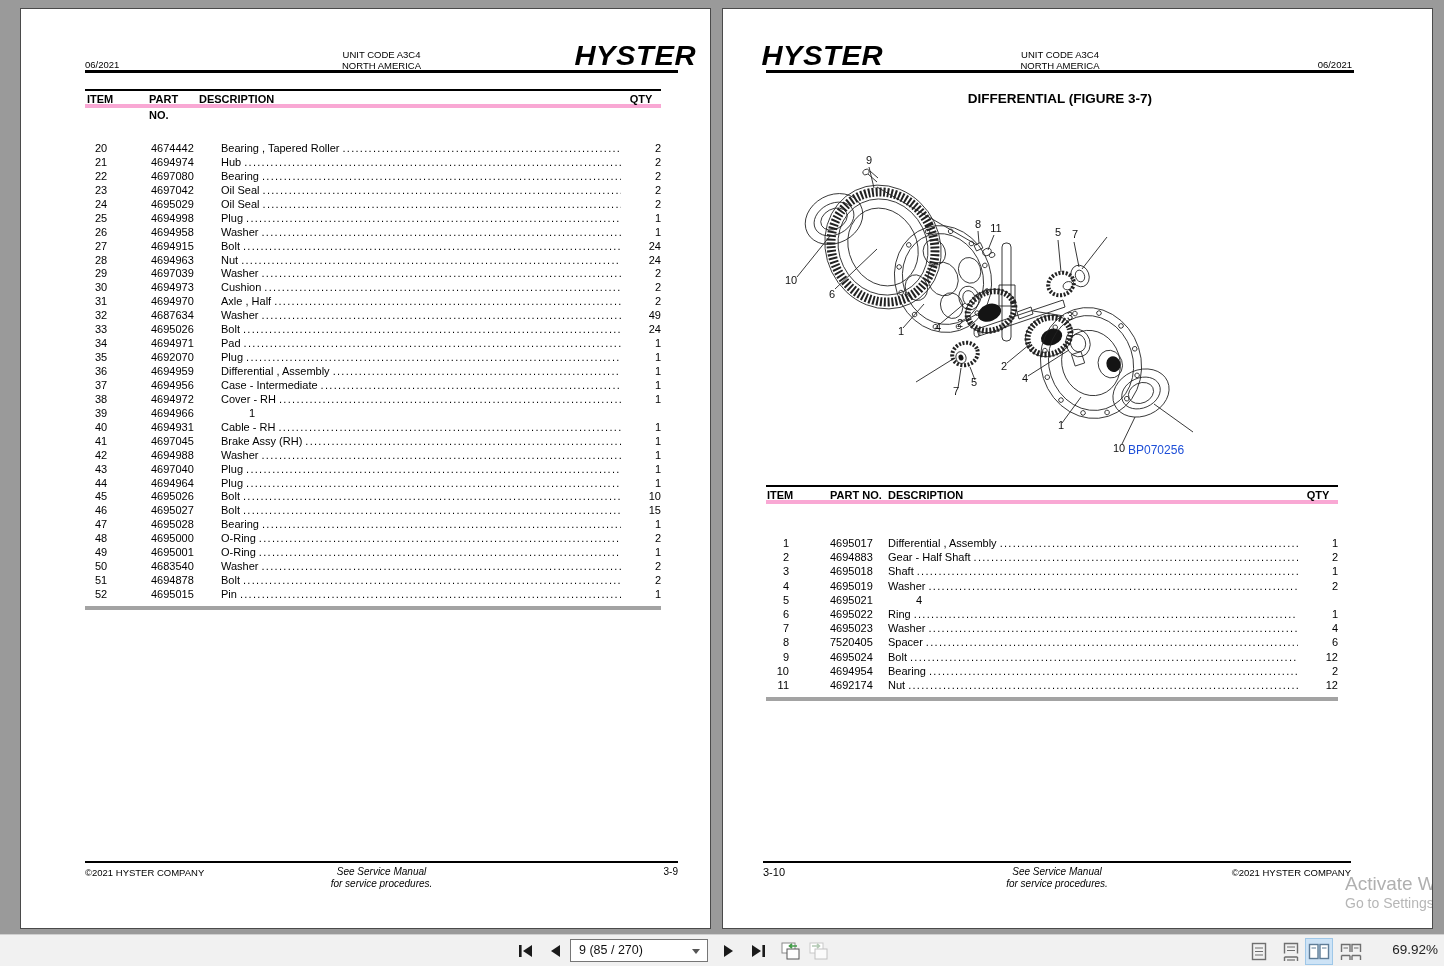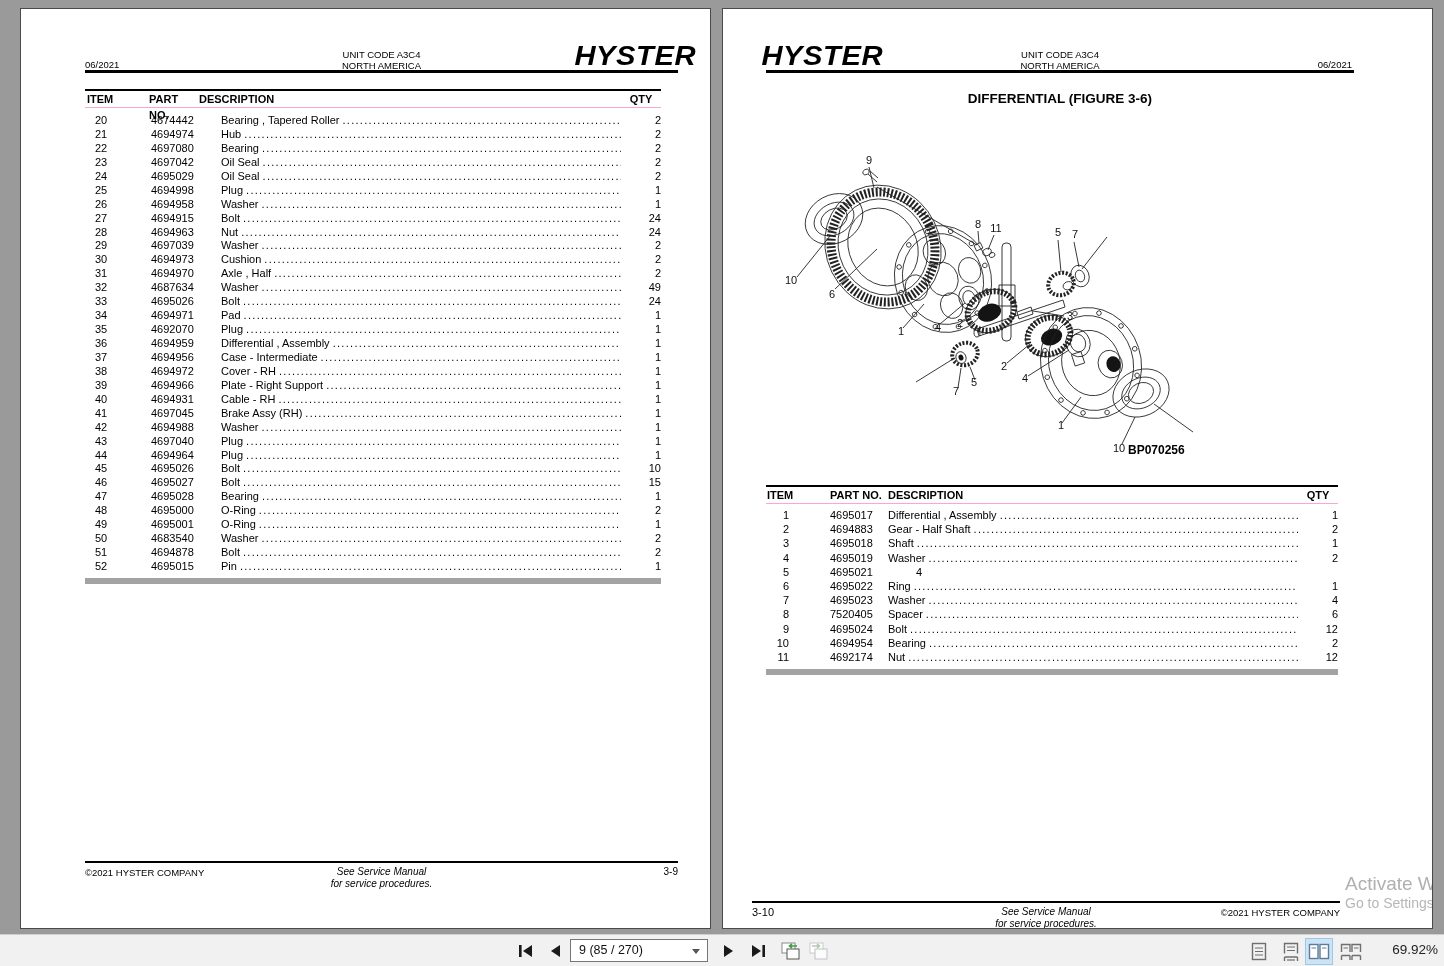--- a/index.html
+++ b/index.html
@@ -15,23 +15,23 @@
   .ph-date { position:absolute; font-size:9.5px; color:#000; }
   .ph-center { position:absolute; text-align:center; font-size:9.5px; line-height:11px; color:#000; }
   .hyster-logo { position:absolute; font-size:27px; font-weight:900; font-style:italic;
                  letter-spacing:.5px; transform:scaleX(1.08); color:#000; white-space:nowrap; }
   .hrule { position:absolute; height:3px; background:#000; }
 
   .page-title { position:absolute; font-size:13.5px; font-weight:bold; text-align:center; color:#000; }
 
   
   .ptable { position:absolute; font-size:11px; color:#000; }
-  .thead { display:flex; border-top:2px solid #000; border-bottom:1px solid #f9a8d4;
+  .thead { display:flex; border-top:2px solid #000; border-bottom:4px solid #f9a8d4;
            height:19px; line-height:16px; font-weight:bold; }
-  .tbody { border-bottom:6px solid #a3a3a3; }
+  .tbody { border-bottom:4px solid #a3a3a3;margin-top:28px; }
   .page-left  .tbody { padding-top:6px; padding-bottom:4px; }
   .page-right .tbody { padding-top:4px; padding-bottom:5px; }
   .trow { display:flex; }
   .page-left  .trow { height:13.95px; line-height:13.95px; }
   .page-right .trow { height:14.2px;  line-height:14.2px; }
 
   .page-left  .h-item { width:64px; padding-left:2px; }
   .page-left  .h-part { width:50px; }
   .page-left  .c-item { width:66px; padding-left:10px; }
   .page-left  .c-part { width:70px; }
@@ -53,21 +53,21 @@
   .pg-footer { position:absolute; border-top:2px solid #000; height:40px; }
   .pf-left   { position:absolute; left:0; top:4px; font-size:9.5px; }
   .pf-center { position:absolute; left:50%; transform:translateX(-50%); top:3px; text-align:center;
                font-size:10px; font-style:italic; line-height:12px; }
   .pf-right  { position:absolute; right:0; top:3px; font-size:10px; }
 
   
   .figure-svg { position:absolute; left:50px; top:122px; }
   .figure-svg ellipse, .figure-svg circle, .figure-svg line, .figure-svg path,
   .figure-svg polygon, .figure-svg rect { vector-effect:non-scaling-stroke; }
-  .fig-caption { position:absolute; left:405px; top:434px; font-size:12px; font-weight:bold; color:#000000; }
+  .fig-caption { position:absolute; left:405px; top:434px; font-size:12px; font-weight:normal; color:#1d4ed8; }
   .co { font:11px "Liberation Sans", sans-serif; fill:#111; text-anchor:middle; }
 
   
   .watermark { position:absolute; left:622px; top:864px; width:260px; color:#b0b0b0; }
   .wm1 { font-size:19px; white-space:nowrap; }
   .wm2 { font-size:14px; color:#b6b6b6; white-space:nowrap; }
 
   
   .toolbar { position:absolute; left:0; top:934px; width:1444px; height:32px;
              background:#f1f1f1; border-top:1px solid #cfcfcf; }
@@ -274,24 +274,20 @@
               <span class="c-part">4694972</span>
               <span class="c-desc">
                 <span class="dtext">Cover - RH</span>
                 <span class="dots"></span>
               </span>
               <span class="c-qty">1</span>
             </div>
             <div class="trow">
               <span class="c-item">39</span>
               <span class="c-part">4694966</span>
-              <span class="c-desc">
-                <span class="dtext">Plate - Right Support</span>
-                <span class="dots"></span>
-              </span>
               <span class="c-qty">1</span>
             </div>
             <div class="trow">
               <span class="c-item">40</span>
               <span class="c-part">4694931</span>
               <span class="c-desc">
                 <span class="dtext">Cable - RH</span>
                 <span class="dots"></span>
               </span>
               <span class="c-qty">1</span>
@@ -419,21 +415,21 @@
 
     <div class="page page-right">
       <span class="hyster-logo" style="left:43px; top:32px;">HYSTER</span>
       <div class="ph-center" style="left:43px; width:588px; top:40px;">
         <div>UNIT CODE A3C4</div>
         <div>NORTH AMERICA</div>
       </div>
       <span class="ph-date" style="right:80px; top:50px;">06/2021</span>
       <div class="hrule" style="left:43px; top:61px; width:588px;"></div>
 
-      <div class="page-title" style="left:43px; width:588px; top:82px;">DIFFERENTIAL (FIGURE 3-6)</div>
+      <div class="page-title" style="left:43px; width:588px; top:82px;">DIFFERENTIAL (FIGURE 3-7)</div>
 
       <svg class="figure-svg" width="480" height="345" viewBox="0 0 480 345" fill="none" stroke="#222" stroke-width="0.9">
 
         <ellipse cx="93" cy="41" rx="3.4" ry="2.6" transform="rotate(-30 93 41)"></ellipse>
         <line x1="95" y1="43" x2="104" y2="51"></line>
           <line x1="97" y1="40" x2="105" y2="47"></line>
 
         <g transform="translate(61,88) rotate(-28)">
           <ellipse rx="30" ry="24"></ellipse>
             <ellipse rx="21" ry="15.5"></ellipse>
@@ -684,21 +680,21 @@
               <span class="c-part">4692174</span>
               <span class="c-desc">
                 <span class="dtext">Nut</span>
                 <span class="dots"></span>
               </span>
               <span class="c-qty">12</span>
             </div>
           </div>
       </div>
 
-      <div class="pg-footer" style="left:29px; top:852px; width:588px;margin-top:40px;">
+      <div class="pg-footer" style="left:40px; top:852px; width:588px;">
         <span class="pf-left" style="font-size:11px; top:3px;">3-10</span>
         <span class="pf-center">
           <span style="display:block">See Service Manual</span>
           <span style="display:block">for service procedures.</span>
         </span>
         <span class="pf-right" style="font-size:9.5px; top:4px;">©2021 HYSTER COMPANY</span>
       </div>
 
       <div class="watermark">
         <div class="wm1">Activate W</div>

